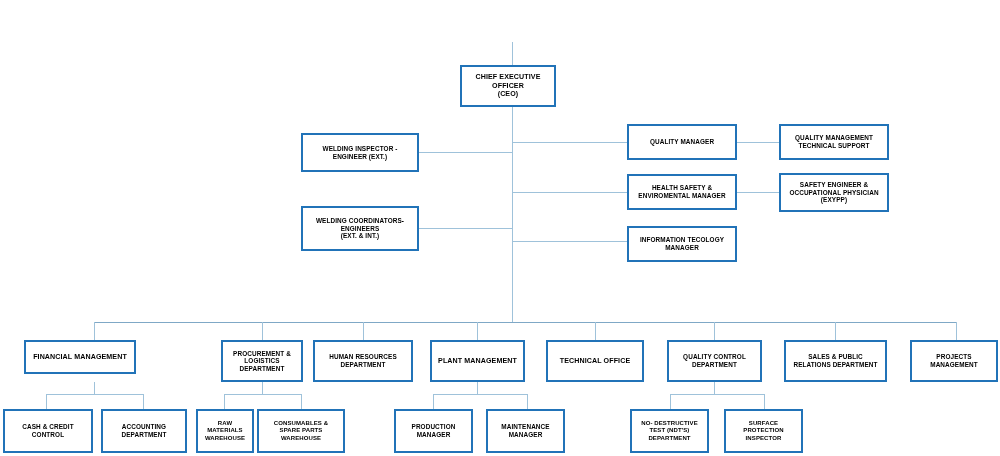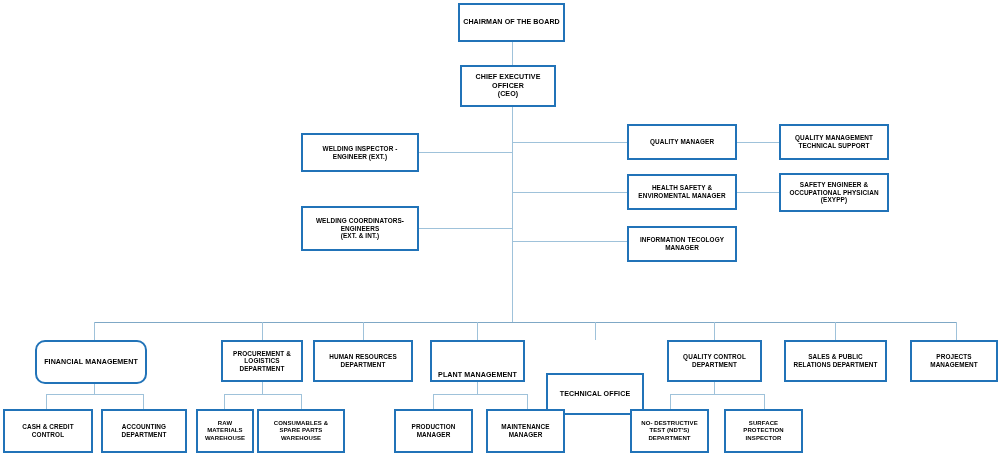--- a/index.html
+++ b/index.html
@@ -83,23 +83,20 @@
   <div class="ln v" style="left:477px;top:382px;height:12px;"></div>
   <div class="ln h" style="left:433px;top:394px;width:94px;"></div>
   <div class="ln v" style="left:433px;top:394px;height:15px;"></div>
   <div class="ln v" style="left:527px;top:394px;height:15px;"></div>
 
   <div class="ln v" style="left:714px;top:382px;height:12px;"></div>
   <div class="ln h" style="left:670px;top:394px;width:94px;"></div>
   <div class="ln v" style="left:670px;top:394px;height:15px;"></div>
   <div class="ln v" style="left:764px;top:394px;height:15px;"></div>
 
-  <div class="node s7" style="left:458px;top:3px;width:107px;height:39px;">
-    <span>CHAIRMAN OF THE  BOARD</span>
-  </div>
 
   <div class="node s7" style="left:460px;top:65px;width:96px;height:42px;">
     <span>CHIEF EXECUTIVE OFFICER
 (CEO)</span>
   </div>
 
   <div class="node s65" style="left:301px;top:133px;width:118px;height:39px;">
     <span>WELDING INSPECTOR -
 ENGINEER (EXT.)</span>
   </div>
@@ -128,40 +125,40 @@
     <span>SAFETY ENGINEER &amp;
 OCCUPATIONAL PHYSICIAN
 (EXYPP)</span>
   </div>
 
   <div class="node s65" style="left:627px;top:226px;width:110px;height:36px;">
     <span>INFORMATION TECOLOGY
 MANAGER</span>
   </div>
 
-  <div class="node s7" style="left:35px;top:340px;width:112px;height:44px;border-radius:10px;">
+  <div class="node s7" style="left:24px;top:340px;width:112px;height:34px;">
     <span>FINANCIAL MANAGEMENT</span>
   </div>
 
   <div class="node s65" style="left:221px;top:340px;width:82px;height:42px;">
     <span>PROCUREMENT &amp;
 LOGISTICS
 DEPARTMENT</span>
   </div>
 
   <div class="node s65" style="left:313px;top:340px;width:100px;height:42px;">
     <span>HUMAN RESOURCES
 DEPARTMENT</span>
   </div>
 
-  <div class="node s7" style="left:430px;top:340px;width:95px;height:42px;align-items:flex-end;">
+  <div class="node s7" style="left:430px;top:340px;width:95px;height:42px;">
     <span>PLANT MANAGEMENT</span>
   </div>
 
-  <div class="node s7" style="left:546px;top:340px;width:98px;height:42px;margin-top:33px;">
+  <div class="node s7" style="left:546px;top:340px;width:98px;height:42px;">
     <span>TECHNICAL OFFICE</span>
   </div>
 
   <div class="node s65" style="left:667px;top:340px;width:95px;height:42px;">
     <span>QUALITY CONTROL
 DEPARTMENT</span>
   </div>
 
   <div class="node s65" style="left:784px;top:340px;width:103px;height:42px;">
     <span>SALES &amp; PUBLIC

